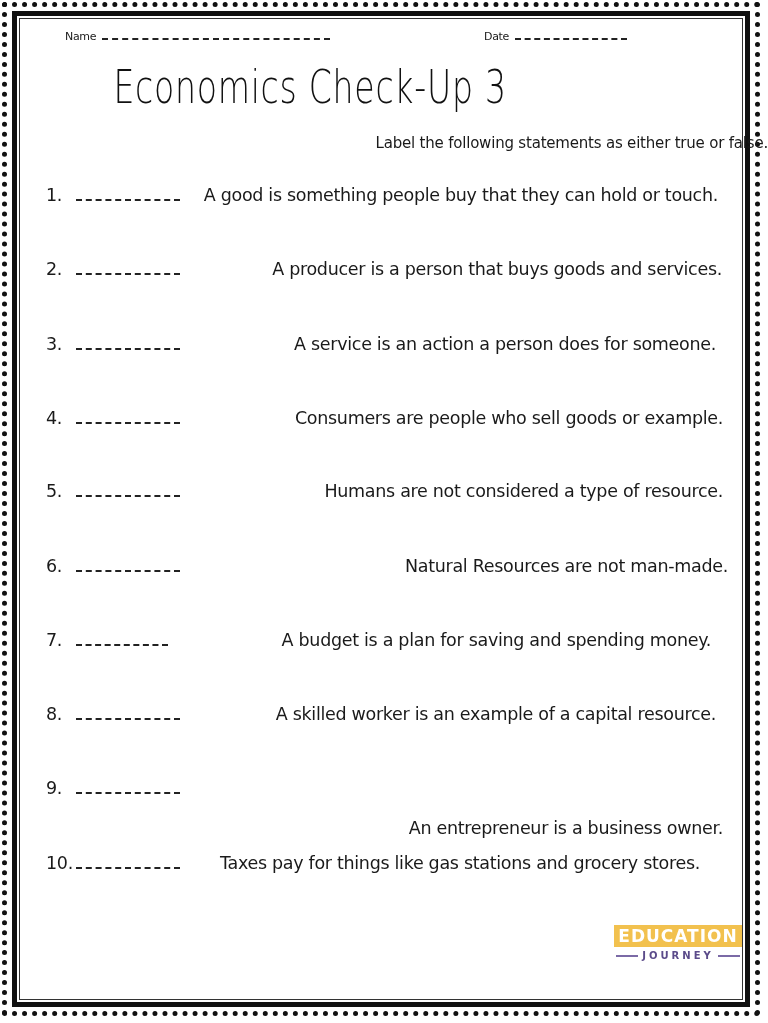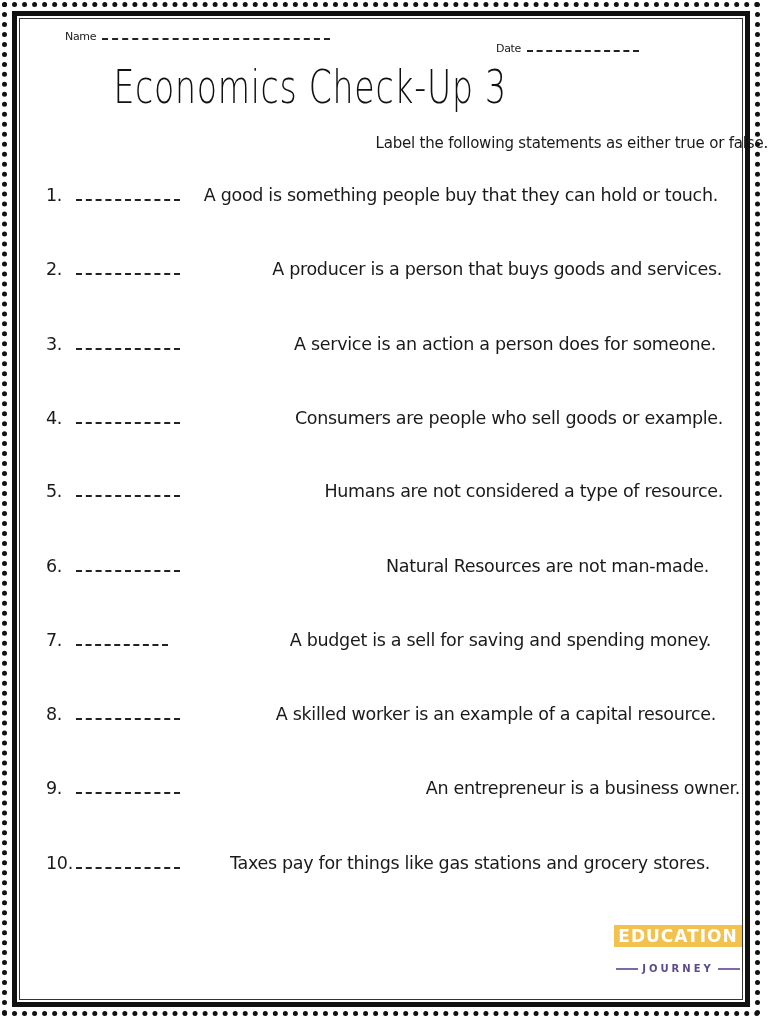--- a/index.html
+++ b/index.html
@@ -10,21 +10,21 @@
   .bead-frame { position: absolute; left: 2px; top: 2px; width: 758px; height: 1014px;
     border: 5px dotted #111; border-radius: 2px; box-sizing: border-box; }
   
   .inner-frame { position: absolute; left: 12px; top: 11px; width: 738px; height: 996px;
     border: 5px solid #111; box-sizing: border-box; }
   .thin-frame { position: absolute; left: 19px; top: 18px; width: 724px; height: 982px;
     border: 1px solid #333; box-sizing: border-box; }
 
   .header-row { position: absolute; top: 26px; left: 0; width: 768px; height: 24px; font-size: 11px; }
   .name-field { position: absolute; left: 65px; top: 0; }
-  .date-field { position: absolute; left: 484px; top: 12px; margin-left: 12px; }
+  .date-field { position: absolute; left: 484px; top: 0; }
   .field-label { letter-spacing: -0.3px; }
   .field-line { display: inline-block; border-bottom: 2px dashed #222; height: 12px; vertical-align: baseline; margin-left: 6px; }
   .name-line { width: 228px; }
   .date-line { width: 112px; }
 
   .title { position: absolute; top: 60px; left: 0; width: 620px; text-align: center; }
   .title span { display: inline-block; font-family: "DejaVu Sans", sans-serif; font-weight: 200;
     font-size: 46px; transform: scaleX(0.72); letter-spacing: 1px; color: #111; }
 
   .instructions { position: absolute; top: 134px; left: 0; width: 768px; text-align: right;
@@ -33,21 +33,21 @@
   .question { position: absolute; left: 46px; width: 680px; font-size: 17.5px; line-height: 23px; letter-spacing: -0.3px; }
   .q-num { position: absolute; left: 0; top: 0; width: 30px; }
   .q-blank { position: absolute; left: 30px; top: 15px; width: 104px; border-bottom: 2px dashed #222; }
   .q-text { position: absolute; left: 152px; top: 0; width: 520px; text-align: right; }
 
   .logo { position: absolute; left: 612px; top: 925px; width: 132px; height: 72px; text-align: center; }
   .logo-script { font-family: "DejaVu Serif", serif; font-style: italic; font-weight: bold;
     font-size: 22px; color: #e0529c; line-height: 26px; letter-spacing: -0.5px; }
   .logo-band { background: #f2c14e; color: #ffffff; font-family: "DejaVu Sans", sans-serif;
     font-weight: bold; font-size: 17px; letter-spacing: 1px; line-height: 22px; margin: 0 2px; }
-  .logo-journey { display: flex; align-items: center; justify-content: center; margin-top: 16px;
+  .logo-journey { display: flex; align-items: center; justify-content: center; margin-top: 3px;
     font-size: 10px; font-weight: bold; letter-spacing: 3px; color: #5b4b8a; }
   .logo-journey .rule { flex: 0 0 22px; height: 2px; background: #7b6aa6; margin: 0 4px; }
 </style>
 </head>
 <body>
 
 <div class="bead-frame"></div>
 <div class="inner-frame"></div>
 <div class="thin-frame"></div>
 
@@ -92,45 +92,45 @@
 
 <div class="question" style="top:480px;">
   <span class="q-num">5.</span>
   <span class="q-blank"></span>
   <span class="q-text" style="left:157px;">Humans are not considered a type of resource.</span>
 </div>
 
 <div class="question" style="top:555px;">
   <span class="q-num">6.</span>
   <span class="q-blank"></span>
-  <span class="q-text" style="left:143px;">Natural Resources are not man-made.</span>
+  <span class="q-text" style="left:162px;">Natural Resources are not man-made.</span>
 </div>
 
 <div class="question" style="top:629px;">
   <span class="q-num">7.</span>
   <span class="q-blank" style="width:92px;"></span>
-  <span class="q-text" style="left:145px;">A budget is a sell for saving and spending money.</span>
+  <span class="q-text" style="left:145px;">A budget is a plan for saving and spending money.</span>
 </div>
 
 <div class="question" style="top:703px;">
   <span class="q-num">8.</span>
   <span class="q-blank"></span>
   <span class="q-text" style="left:150px;">A skilled worker is an example of a capital resource.</span>
 </div>
 
 <div class="question" style="top:777px;">
   <span class="q-num">9.</span>
   <span class="q-blank"></span>
-  <span class="q-text" style="left:174px;">An entrepreneur is a business owner.</span>
+  <span class="q-text" style="left:157px;margin-top:40px;">An entrepreneur is a business owner.</span>
 </div>
 
 <div class="question" style="top:852px;">
   <span class="q-num">10.</span>
   <span class="q-blank"></span>
-  <span class="q-text" style="left:144px;">Taxes pay for things like gas stations and grocery stores.</span>
+  <span class="q-text" style="left:134px;">Taxes pay for things like gas stations and grocery stores.</span>
 </div>
 
 <div class="logo">
   <div class="logo-band">EDUCATION</div>
   <div class="logo-journey">
     <span class="rule"></span>
     <span>JOURNEY</span>
     <span class="rule"></span>
   </div>
 </div>

